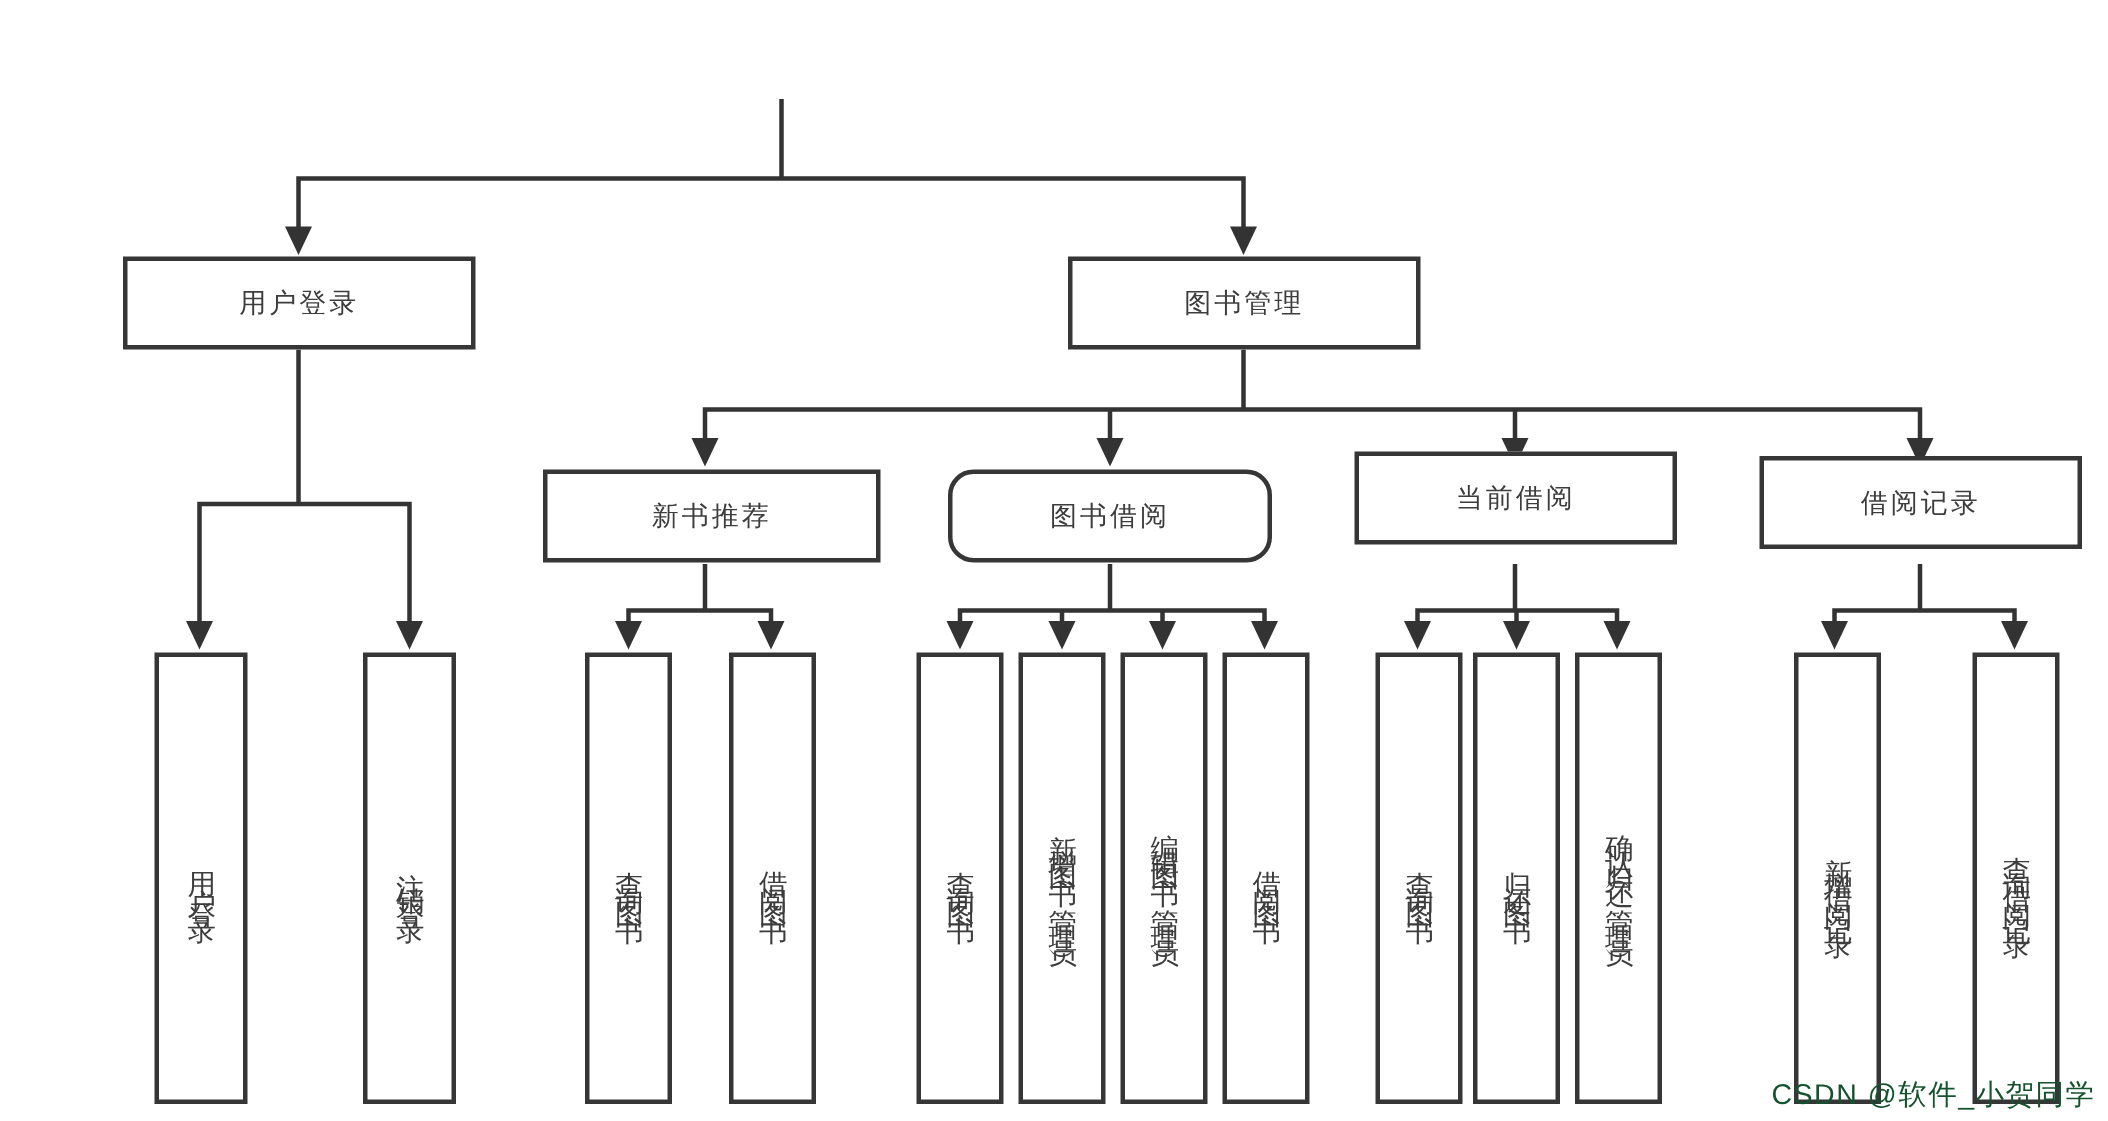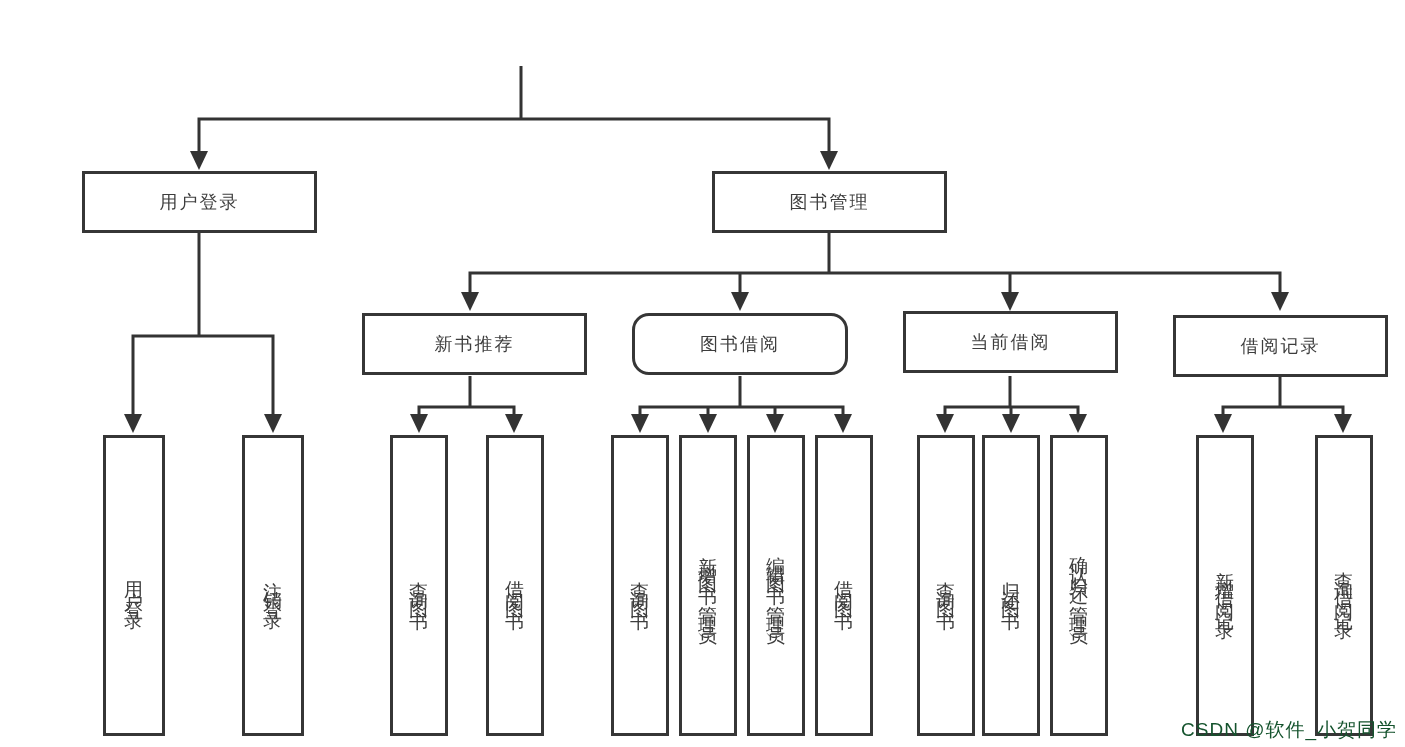--- a/index.html
+++ b/index.html
@@ -119,24 +119,24 @@
   <div class="hnode" style="left:712px; top:171px; width:235px; height:62px;">
     <span>图书管理</span>
   </div>
 
   <div class="hnode" style="left:362px; top:313px; width:225px; height:62px;">
     <span>新书推荐</span>
   </div>
   <div class="hnode" style="left:632px; top:313px; width:216px; height:62px;border-radius:17px;">
     <span>图书借阅</span>
   </div>
-  <div class="hnode" style="left:903px; top:311px; width:215px; height:62px;">
+  <div class="hnode" style="left:903px; top:301px; width:215px; height:62px;">
     <span>当前借阅</span>
   </div>
-  <div class="hnode" style="left:1173px; top:315px; width:215px; height:62px;">
+  <div class="hnode" style="left:1173px; top:304px; width:215px; height:62px;">
     <span>借阅记录</span>
   </div>
 
   <div class="leaf" style="left:103px; width:62px;">
     <span>用户登录</span>
   </div>
   <div class="leaf" style="left:242px; width:62px;">
     <span>注销登录</span>
   </div>
 

